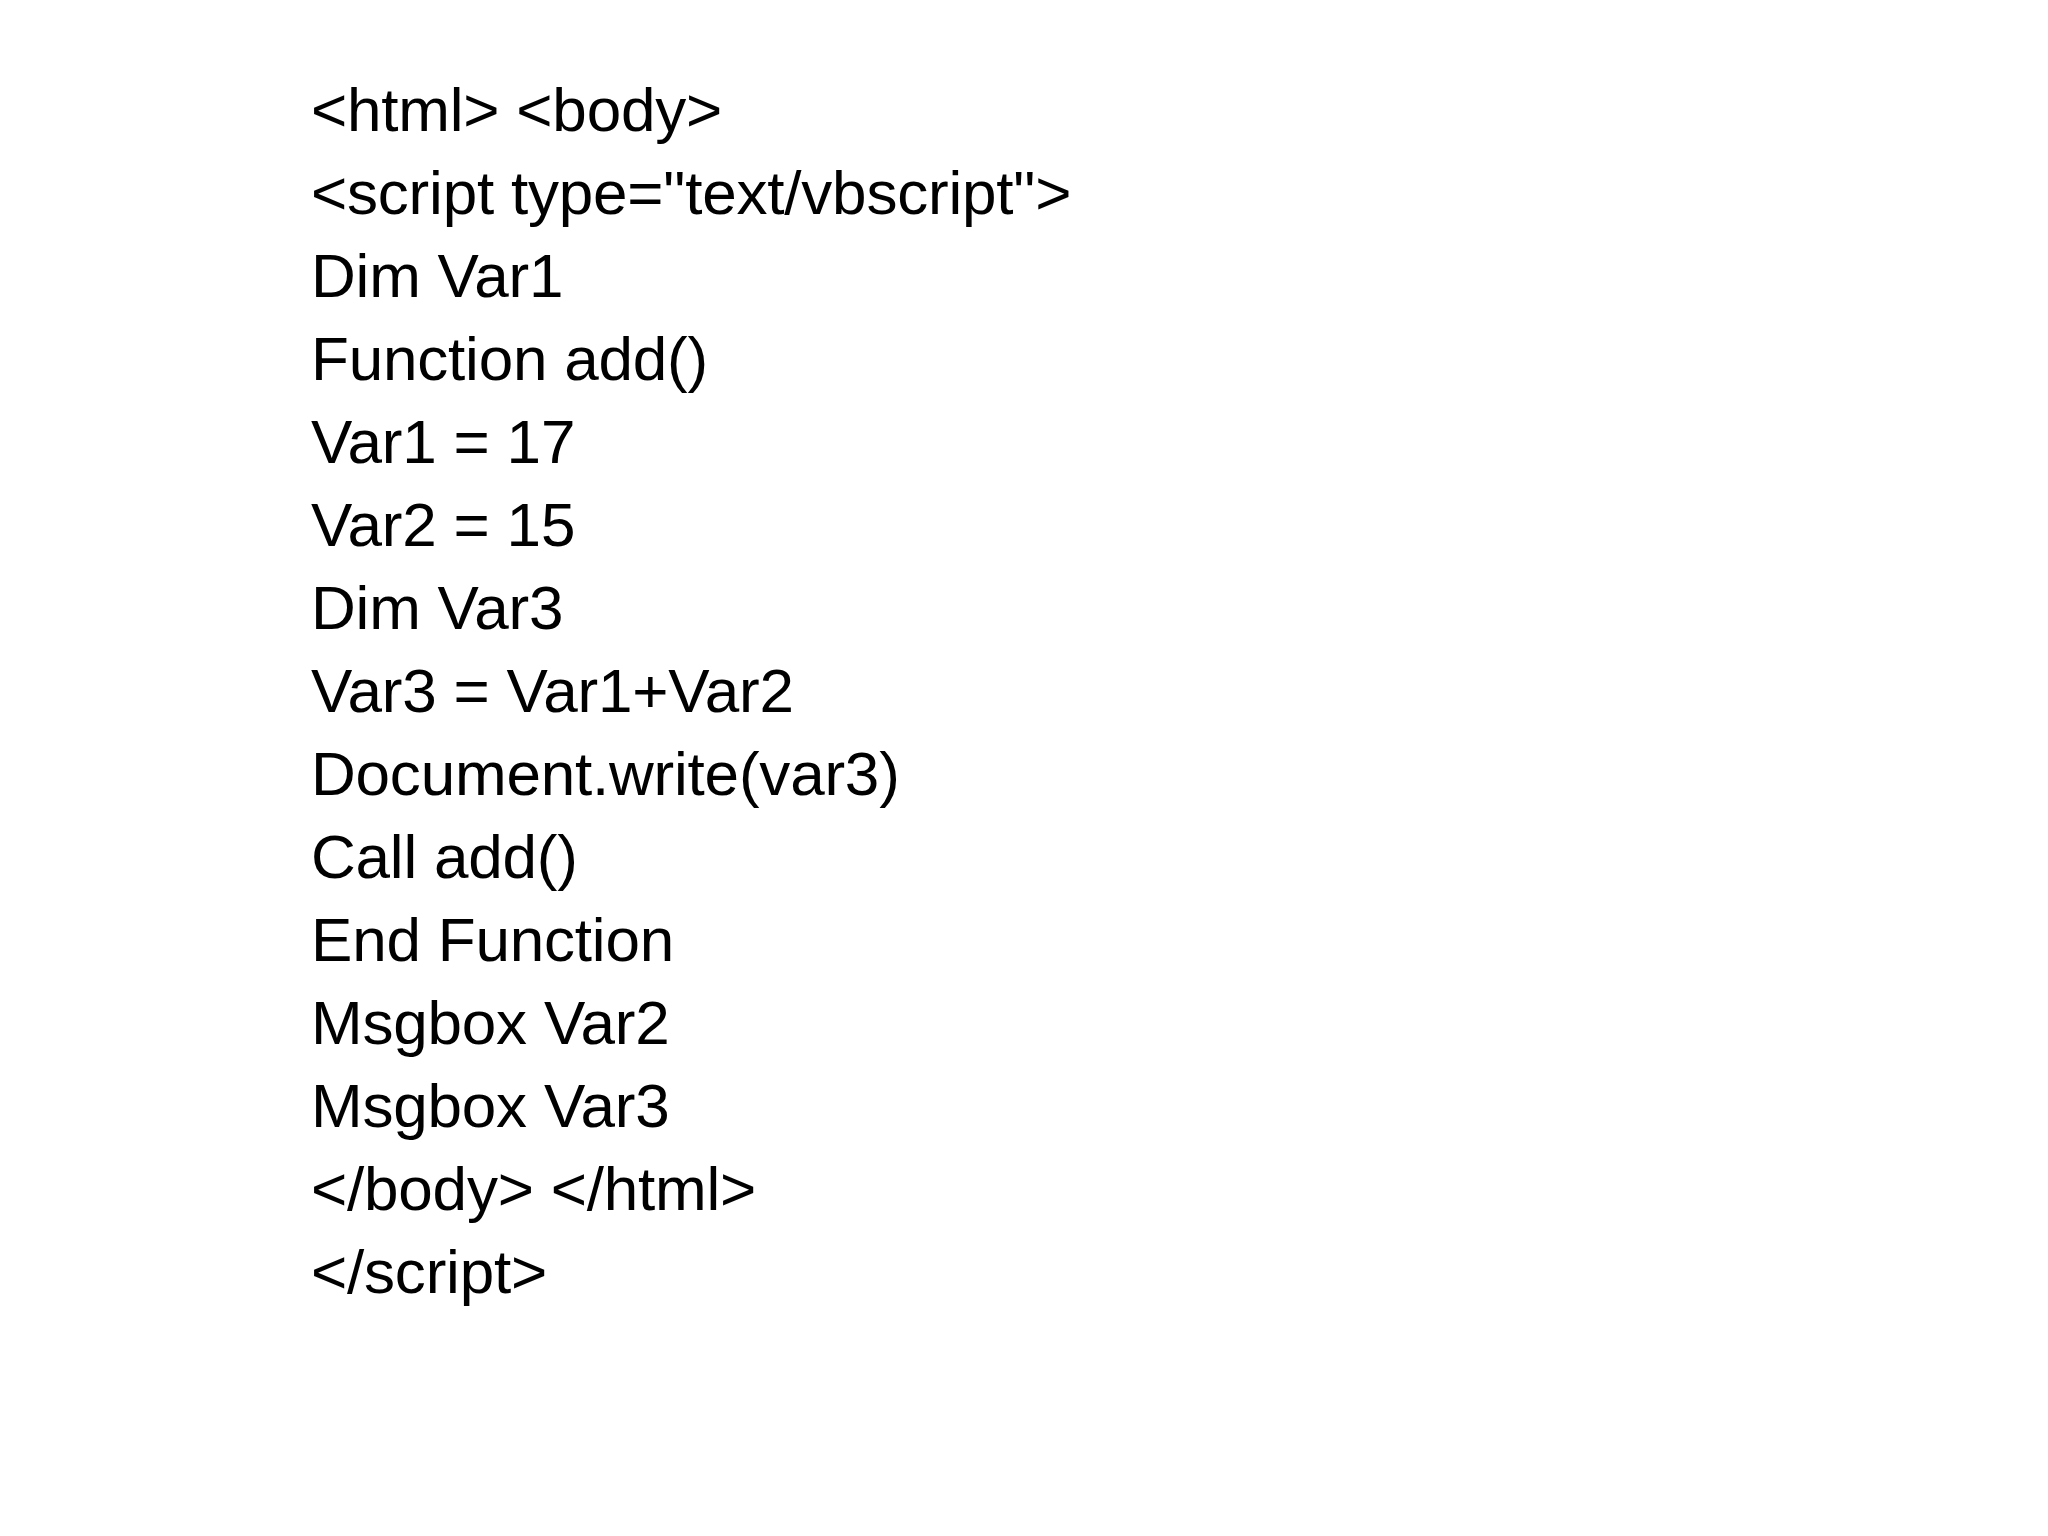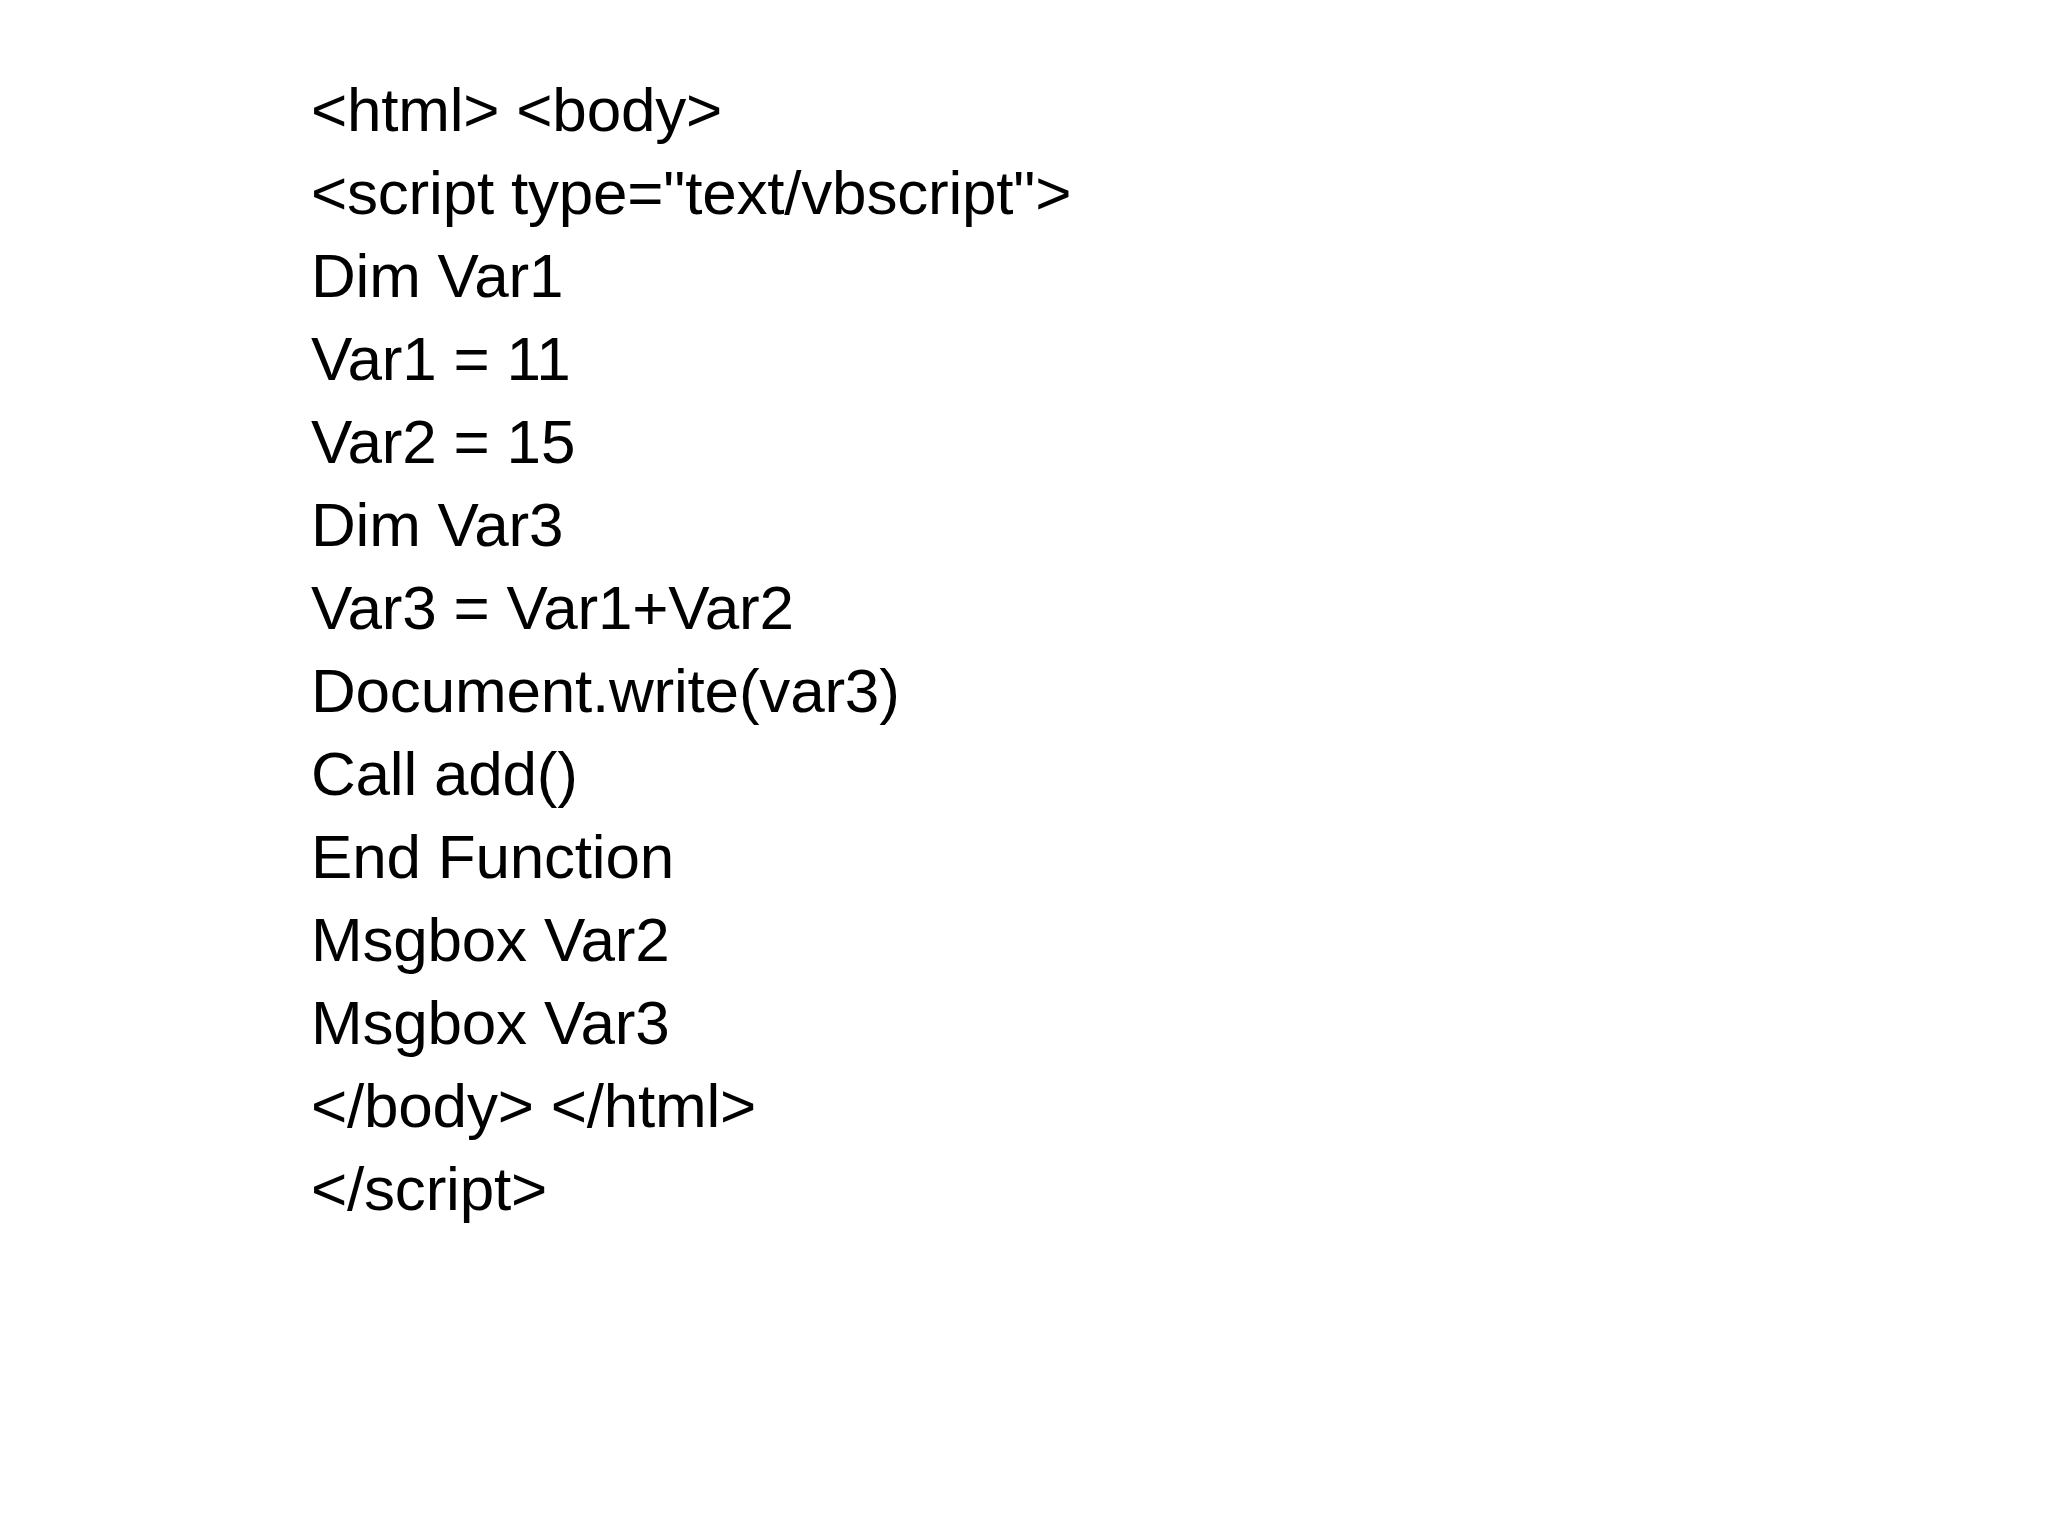--- a/index.html
+++ b/index.html
@@ -48,22 +48,23 @@
 
   <div id="code-block">
 
     <div class="code-line">&lt;html&gt; &lt;body&gt;</div>
 
     <div class="code-line">&lt;script type="text/vbscript"&gt;</div>
 
     <div class="code-line">Dim Var1</div>
 
 
+    <div class="code-line">Function add()</div>
 
-    <div class="code-line">Var1 = 11</div>
+    <div class="code-line">Var1 = 17</div>
 
     <div class="code-line">Var2 = 15</div>
 
     <div class="code-line">Dim Var3</div>
 
     <div class="code-line">Var3 = Var1+Var2</div>
 
     <div class="code-line">Document.write(var3)</div>
 
     <div class="code-line">Call add()</div>

